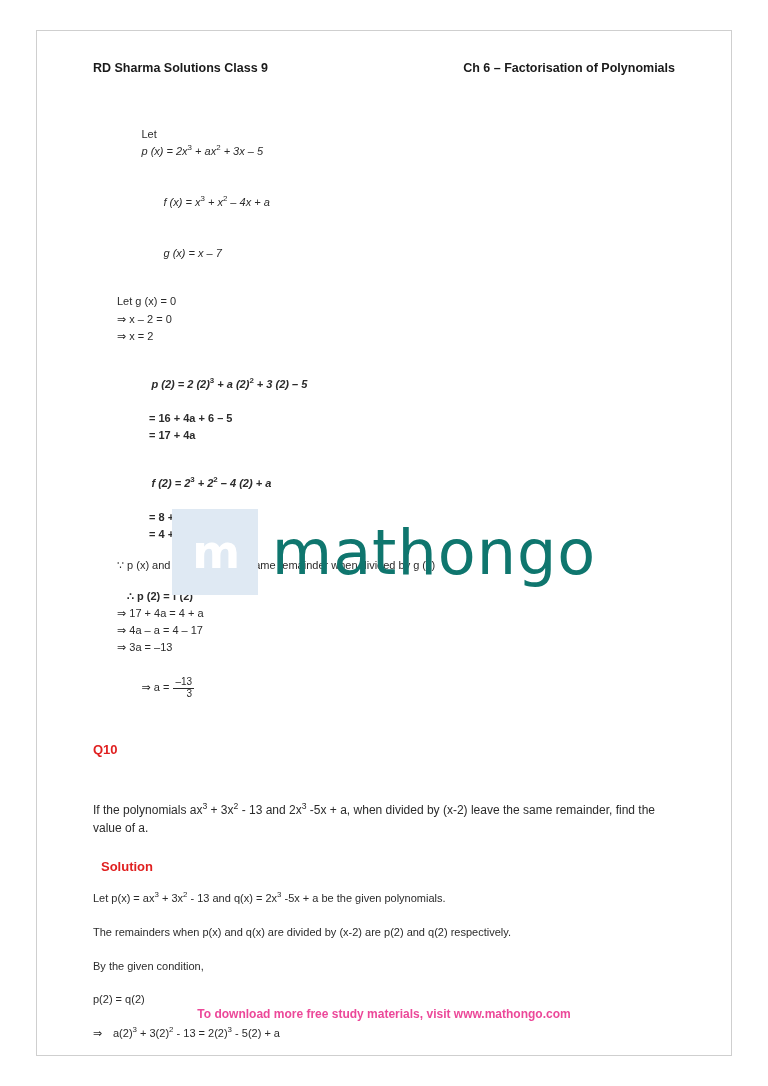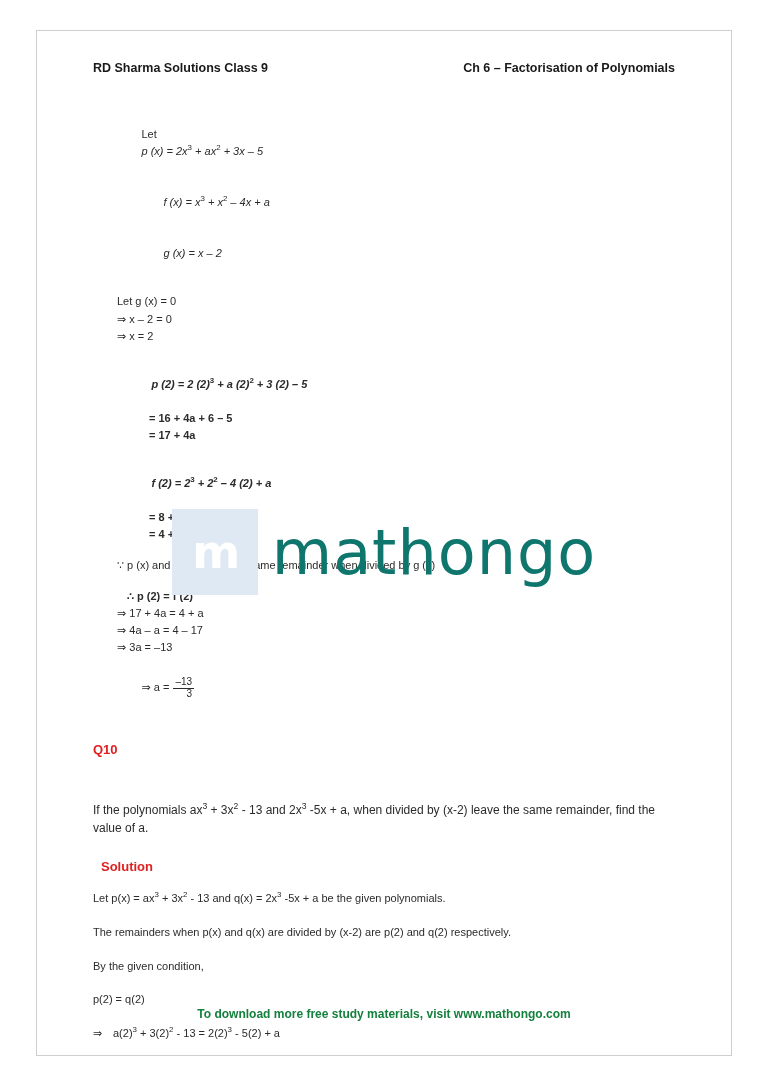--- a/index.html
+++ b/index.html
@@ -101,21 +101,21 @@
   .arrow { display: inline-block; width: 20px; }
 
   .footer {
     position: absolute;
     bottom: 34px;
     left: 0;
     width: 100%;
     text-align: center;
     font-size: 12px;
     font-weight: bold;
-    color: #15803d;
+    color: #ec4899;
   }
 
   
   .watermark {
     position: absolute;
     left: 0;
     top: 466px;
     width: 100%;
     height: 110px;
     display: flex;
@@ -162,21 +162,21 @@
 
     <div class="math-block">
       <div class="ln">
         <span>Let</span>
         <span class="it">p (x) = 2x</span><sup>3</sup><span class="it"> + ax</span><sup>2</sup><span class="it"> + 3x – 5</span>
       </div>
       <div class="ln indent1">
         <span class="it">f (x) = x</span><sup>3</sup><span class="it"> + x</span><sup>2</sup><span class="it"> – 4x + a</span>
       </div>
       <div class="ln indent1">
-        <span class="it">g (x) = x – 2</span>
+        <span class="it">g (x) = x – 7</span>
       </div>
     </div>
 
     <div class="math-block">
       <div class="ln">Let g (x) = 0</div>
       <div class="ln">⇒ x – 2 = 0</div>
       <div class="ln">⇒ x = 2</div>
     </div>
 
     <div class="math-block indent2">

